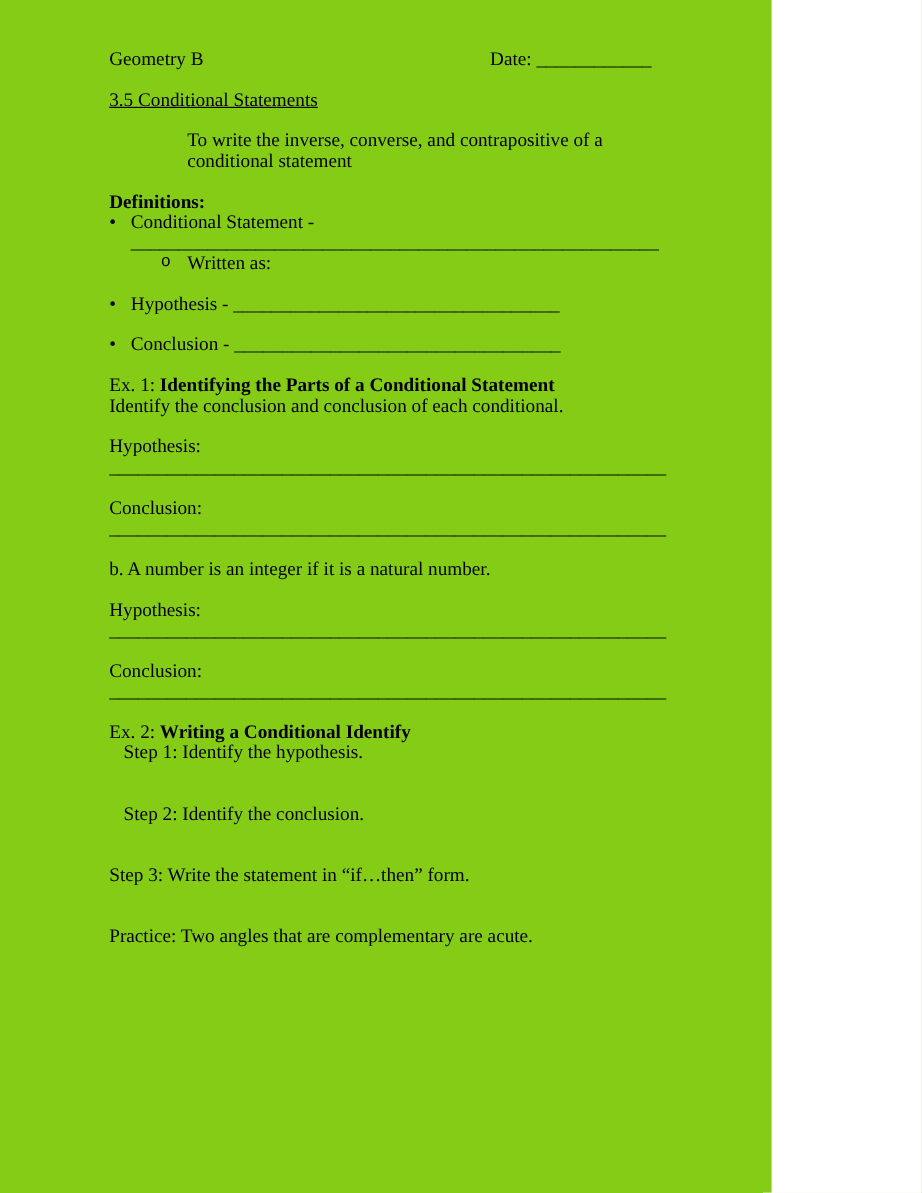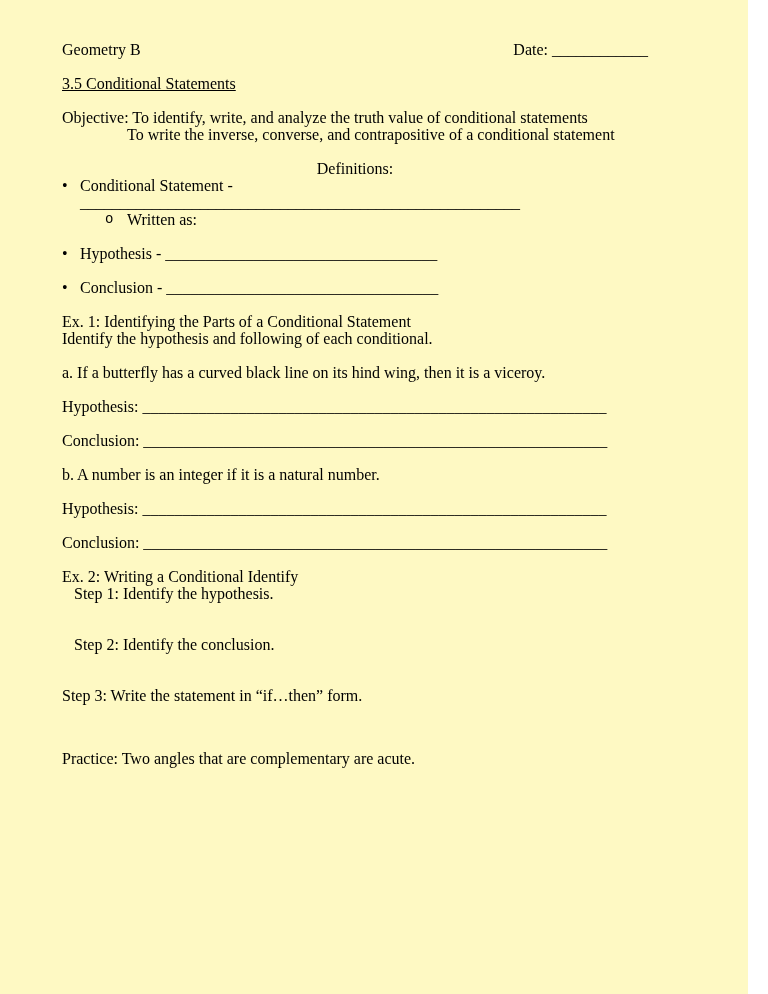--- a/index.html
+++ b/index.html
@@ -2,42 +2,42 @@
 <html><head>
 <meta charset="utf-8">
 <style>
   html, body {
     margin: 0;
     padding: 0;
     background: #ffffff;
   }
   .page {
     position: relative;
-    width: 748px;
+    width: 643px;
     height: 994px;
-    background: #fef9c3;
+    background: #84cc16;
     color: #000000;
     font-family: "Liberation Serif", "DejaVu Serif", serif;
     font-size: 16px;
     line-height: 17px;
     box-sizing: border-box;
-    padding: 41px 100px 0 62px;
+    padding: 41px 100px 0 91px;
     overflow: hidden;
   }
   p { margin: 0; }
   .mb1 { margin-bottom: 17px; }
   .mb2 { margin-bottom: 34px; margin-left: 12px; }
-  .mb3 { margin-bottom: 46px; }
+  .mb3 { margin-bottom: 34px; }
   .header-row {
     display: flex;
     justify-content: space-between;
     align-items: baseline;
   }
   .doc-title { text-decoration: underline; }
-  .bold { font-weight: normal; text-align: center; }
+  .bold { font-weight: bold; }
   .italic { font-style: italic; }
   .indent-tab { padding-left: 65px; }
   .bullet-item { display: flex; }
   .bullet-item .bullet {
     flex: 0 0 18px;
     width: 18px;
   }
   .bullet-item.sub {
     margin-left: 43px;
   }
@@ -56,21 +56,20 @@
 
   <div class="header-row mb1">
     <span>Geometry B</span>
     <span>Date: ____________</span>
   </div>
 
   <p class="mb1">
     <span class="doc-title">3.5 Conditional Statements</span>
   </p>
 
-  <p>Objective: To identify, write, and analyze the truth value of conditional statements</p>
   <p class="indent-tab mb1">To write the inverse, converse, and contrapositive of a conditional statement</p>
 
   <p class="bold">Definitions:</p>
 
   <div class="bullet-item">
     <span class="bullet">•</span>
     <span class="bullet-text">Conditional Statement - _______________________________________________________</span>
   </div>
   <div class="bullet-item sub mb1">
     <span class="bullet">o</span>
@@ -81,23 +80,22 @@
     <span class="bullet">•</span>
     <span class="bullet-text">Hypothesis - __________________________________</span>
   </div>
 
   <div class="bullet-item mb1">
     <span class="bullet">•</span>
     <span class="bullet-text">Conclusion - __________________________________</span>
   </div>
 
   <p><span>Ex. 1: </span><span class="bold">Identifying the Parts of a Conditional Statement</span></p>
-  <p class="mb1">Identify the hypothesis and following of each conditional.</p>
+  <p class="mb1">Identify the conclusion and conclusion of each conditional.</p>
 
-  <p class="mb1">a. If a butterfly has a curved black line on its hind wing, then it is a viceroy.</p>
 
   <p class="mb1">Hypothesis: __________________________________________________________</p>
 
   <p class="mb1">Conclusion: __________________________________________________________</p>
 
   <p class="mb1">b. A number is an integer if it is a natural number.</p>
 
   <p class="mb1">Hypothesis: __________________________________________________________</p>
 
   <p class="mb1">Conclusion: __________________________________________________________</p>

